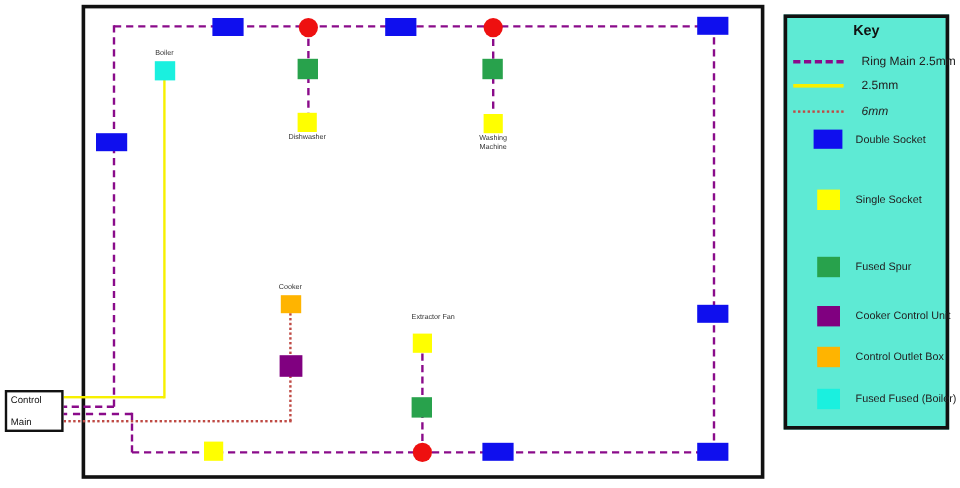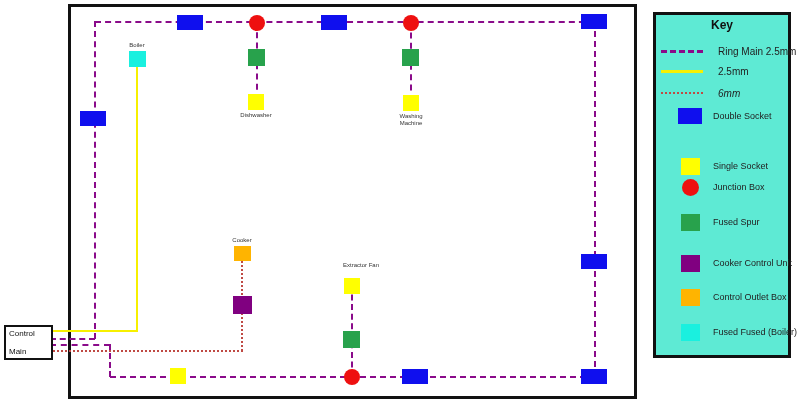--- a/index.html
+++ b/index.html
@@ -135,26 +135,20 @@
           <div class="k-ds"></div>
         </div>
       <span class="ktext">Double Socket</span>
     </div>
     <div class="krow" style="top:126px;left:21px;margin-top:14px;">
       <div class="sw">
           <div class="k-ss"></div>
         </div>
       <span class="ktext">Single Socket</span>
     </div>
-    <div class="krow" style="top:161px;left:21px;">
-      <div class="sw">
-          <div class="k-jb"></div>
-        </div>
-      <span class="ktext">Junction Box</span>
-    </div>
     <div class="krow" style="top:237px;left:21px;">
       <div class="sw">
           <div class="k-ccu"></div>
         </div>
       <span class="ktext">Cooker Control Unit</span>
     </div>
     <div class="krow" style="top:196px;left:21px;">
       <div class="sw">
           <div class="k-fs"></div>
         </div>

